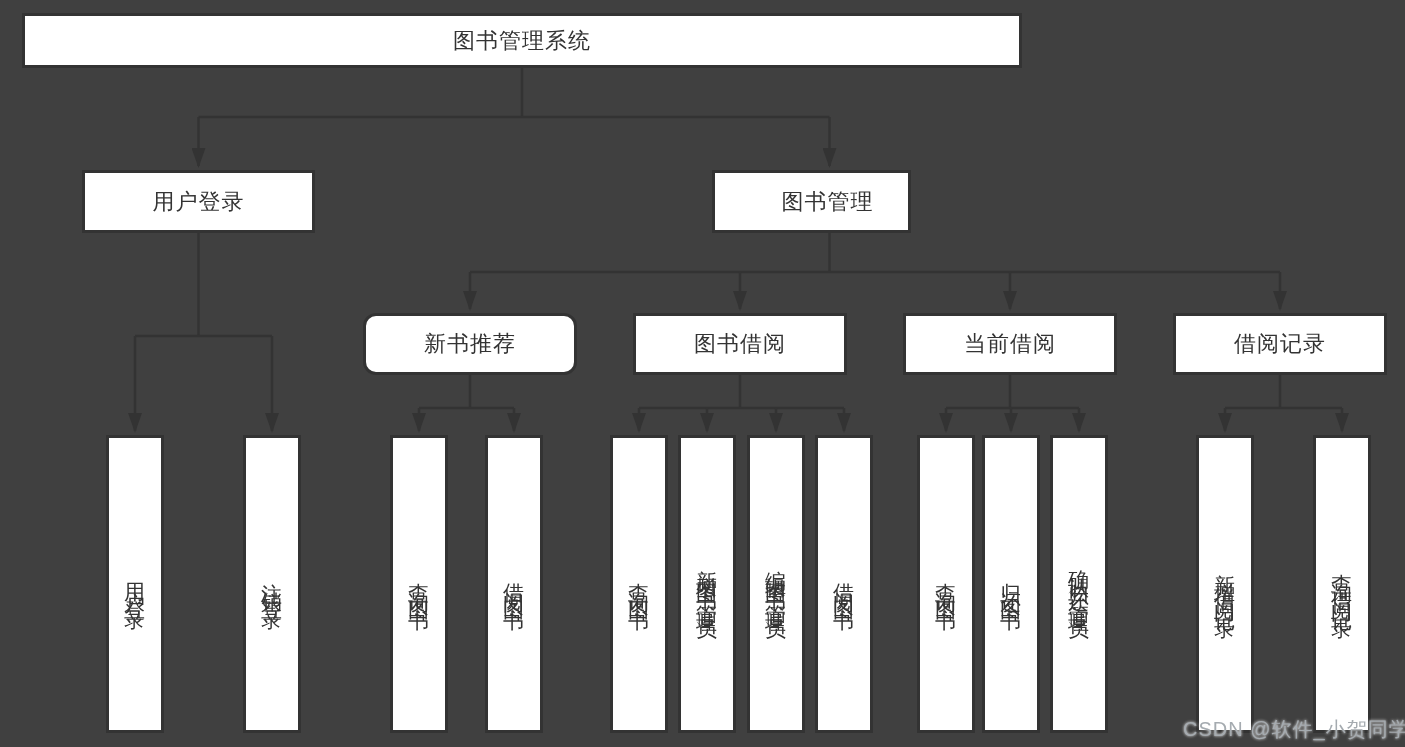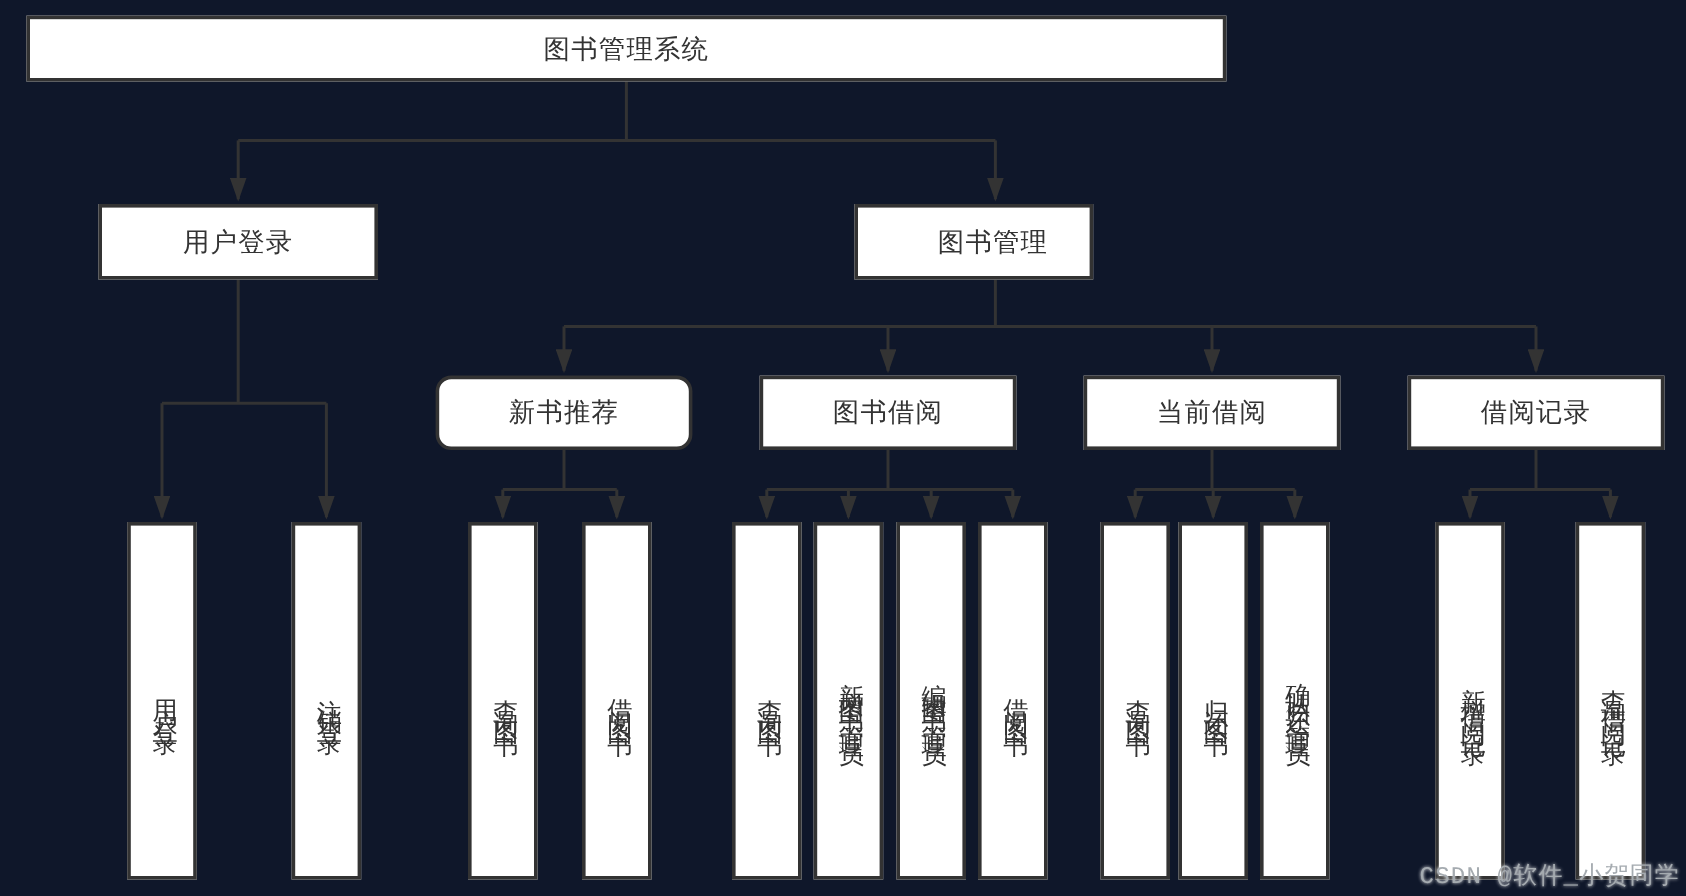--- a/index.html
+++ b/index.html
@@ -1,18 +1,18 @@
 <!DOCTYPE html>
 <html><head>
 <meta charset="utf-8">
 <style>
   html,body{margin:0;padding:0;background:#ffffff;}
   #stage{
-    position:relative;width:1405px;height:747px;background:#0f172a;overflow:hidden;
-    font-family:Liberation Mono, monospace;color:#333333;
+    position:relative;width:1405px;height:747px;background:#404040;overflow:hidden;
+    font-family:Liberation Sans, sans-serif;color:#333333;
   }
   #wires{position:absolute;left:0;top:0;z-index:0;}
   .box{
     position:absolute;box-sizing:border-box;border:3px solid #333333;background:#ffffff;
     display:flex;align-items:center;justify-content:center;z-index:1;
   }
   .box.h{font-size:22px;letter-spacing:1px;}
   .box.v span{
     writing-mode:vertical-rl;text-orientation:mixed;
     font-size:21px;letter-spacing:9px;line-height:1;white-space:nowrap;

